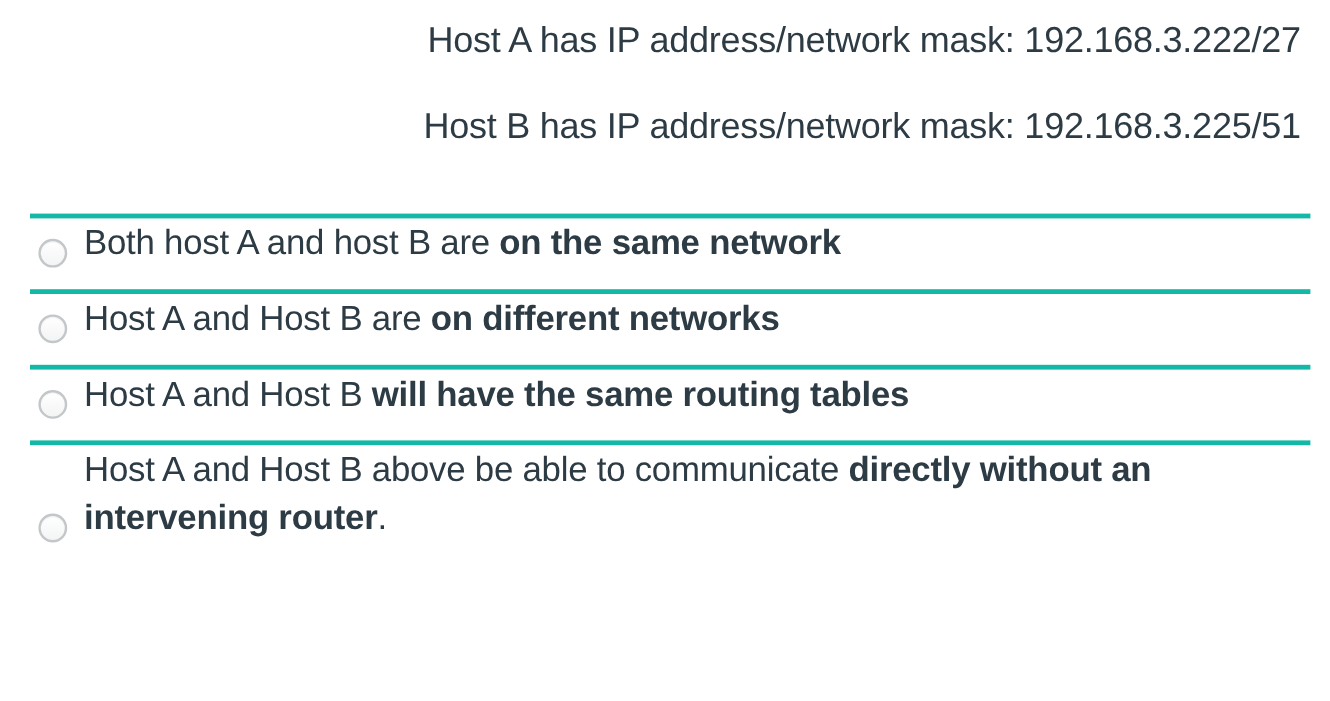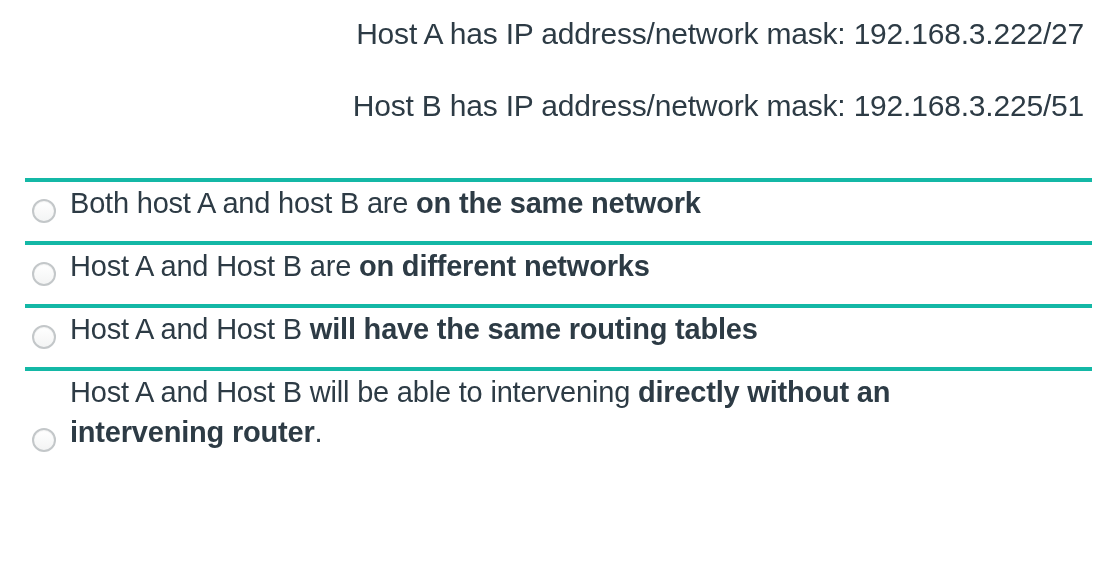--- a/index.html
+++ b/index.html
@@ -76,18 +76,18 @@
       <span class="option-text"><span>Host A and Host B are </span><b>on different networks</b><span></span></span>
     </li>
 
     <li class="option">
       <span class="radio"></span>
       <span class="option-text"><span>Host A and Host B </span><b>will have the same routing tables</b><span></span></span>
     </li>
 
     <li class="option">
       <span class="radio"></span>
-      <span class="option-text"><span>Host A and Host B will be able to intervening </span><b>directly without an intervening router</b><span>.</span></span>
+      <span class="option-text"><span>Host A and Host B above be able to communicate </span><b>directly without an intervening router</b><span>.</span></span>
     </li>
 
   </ul>
 
 </div>
 
 </body></html>

